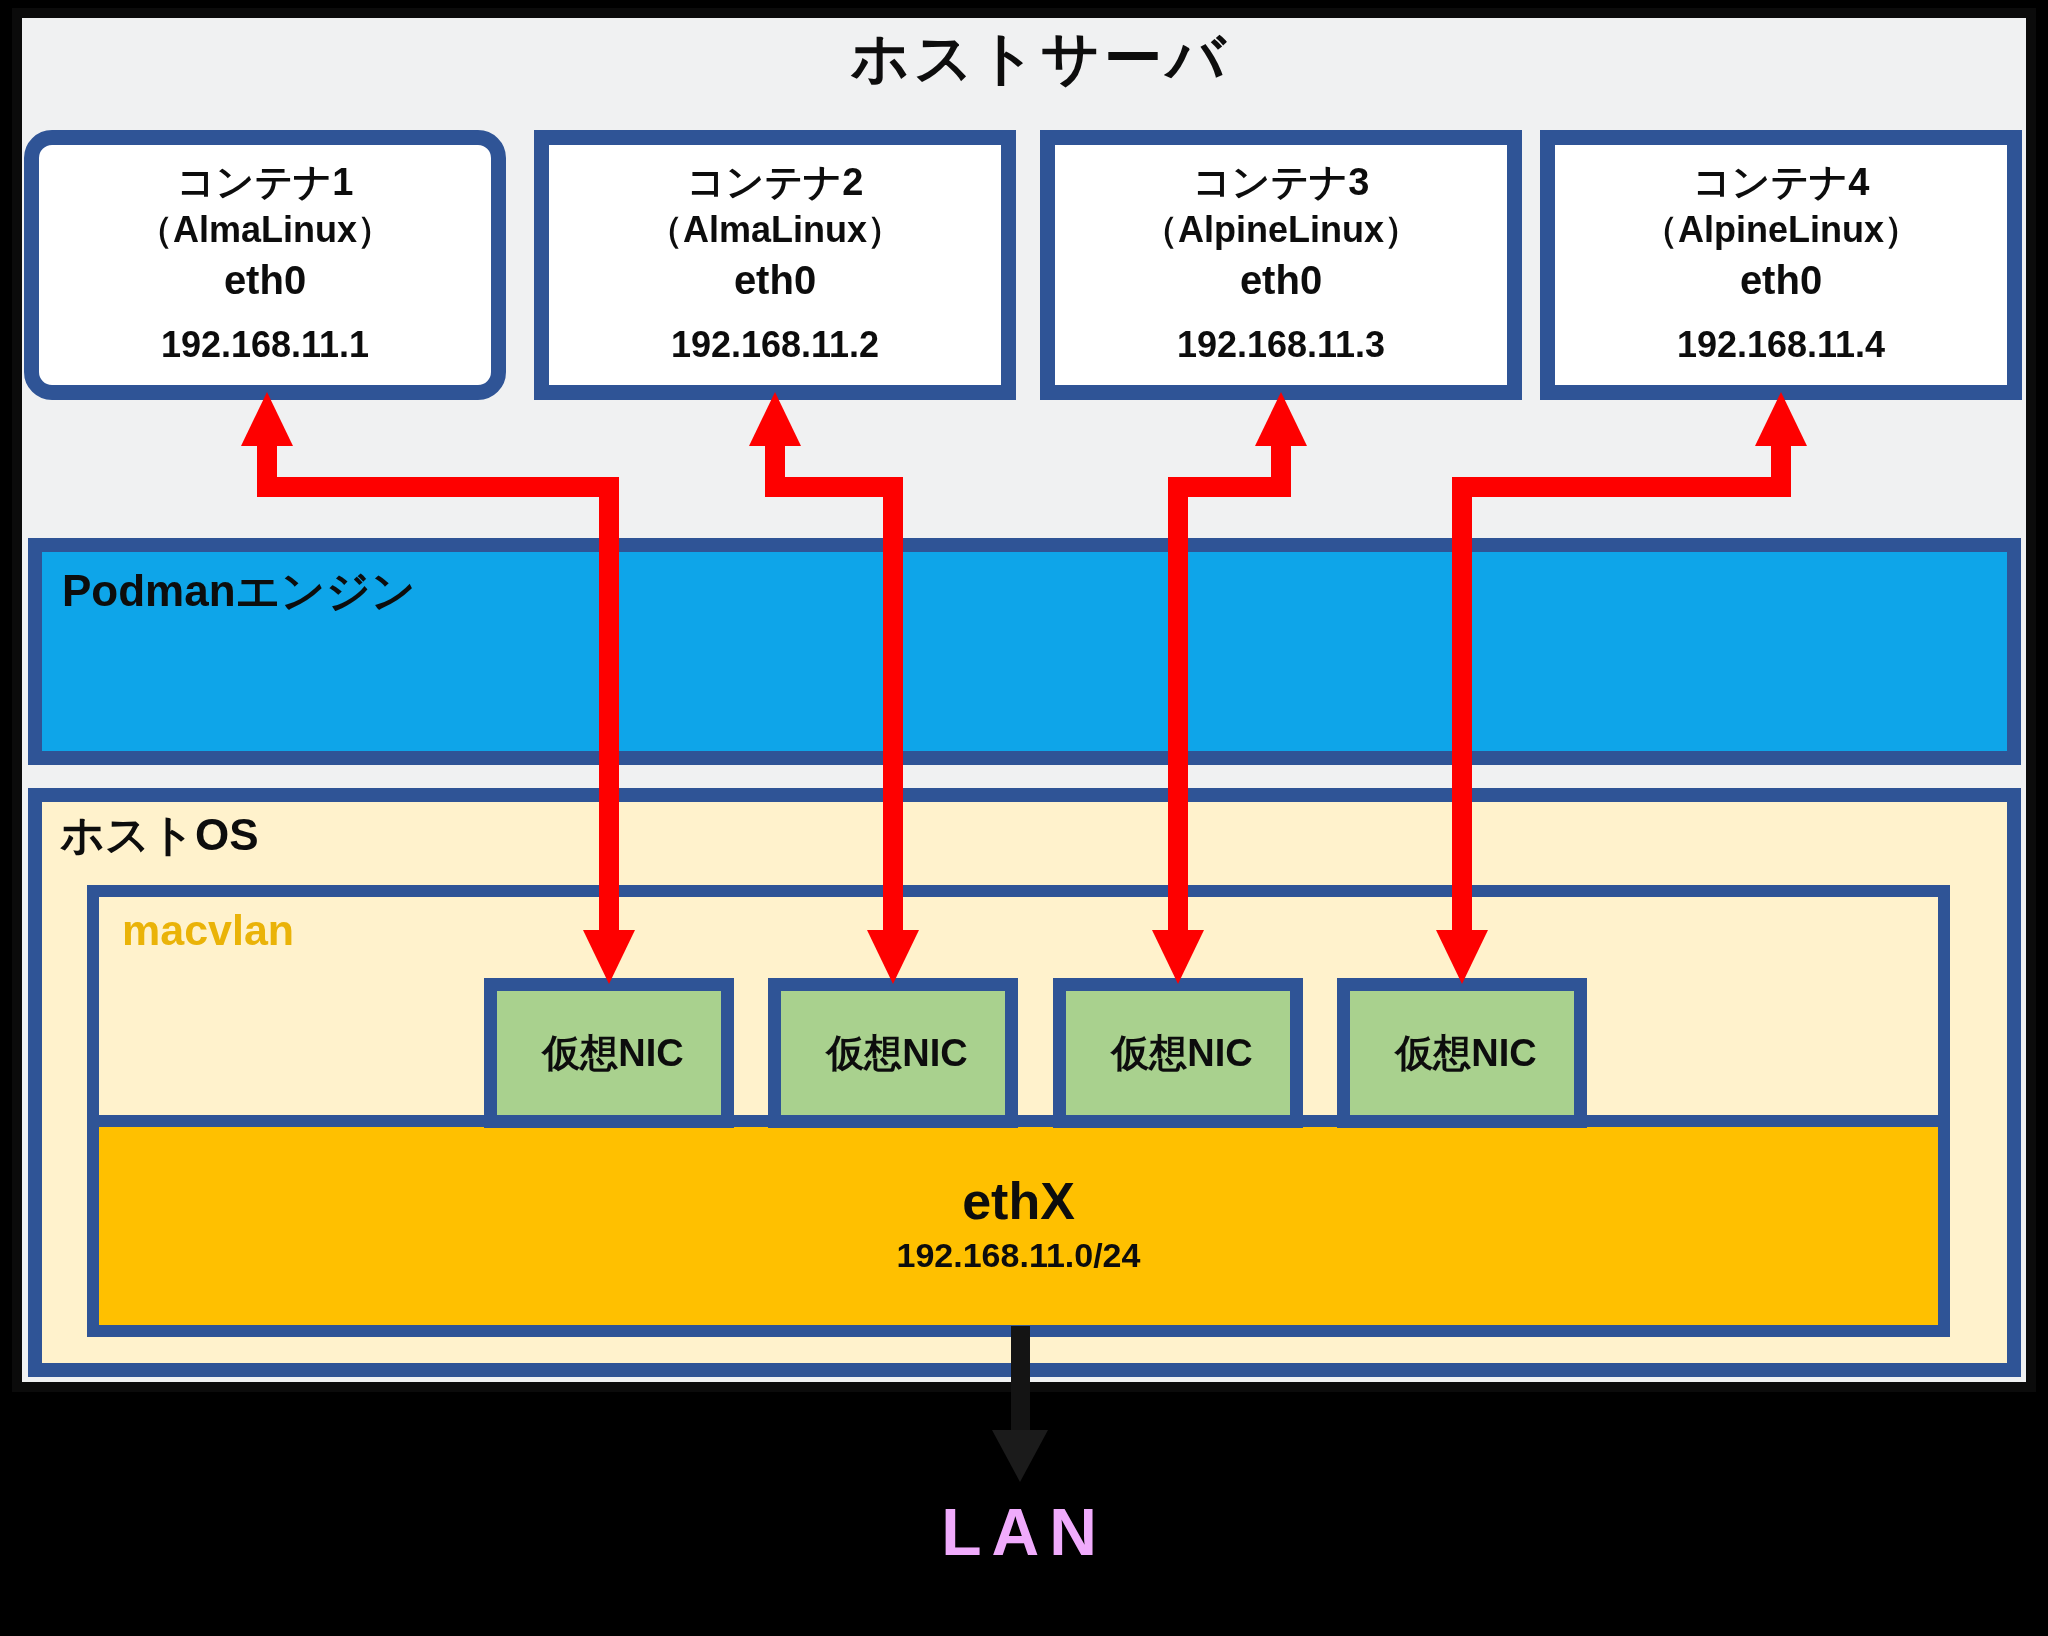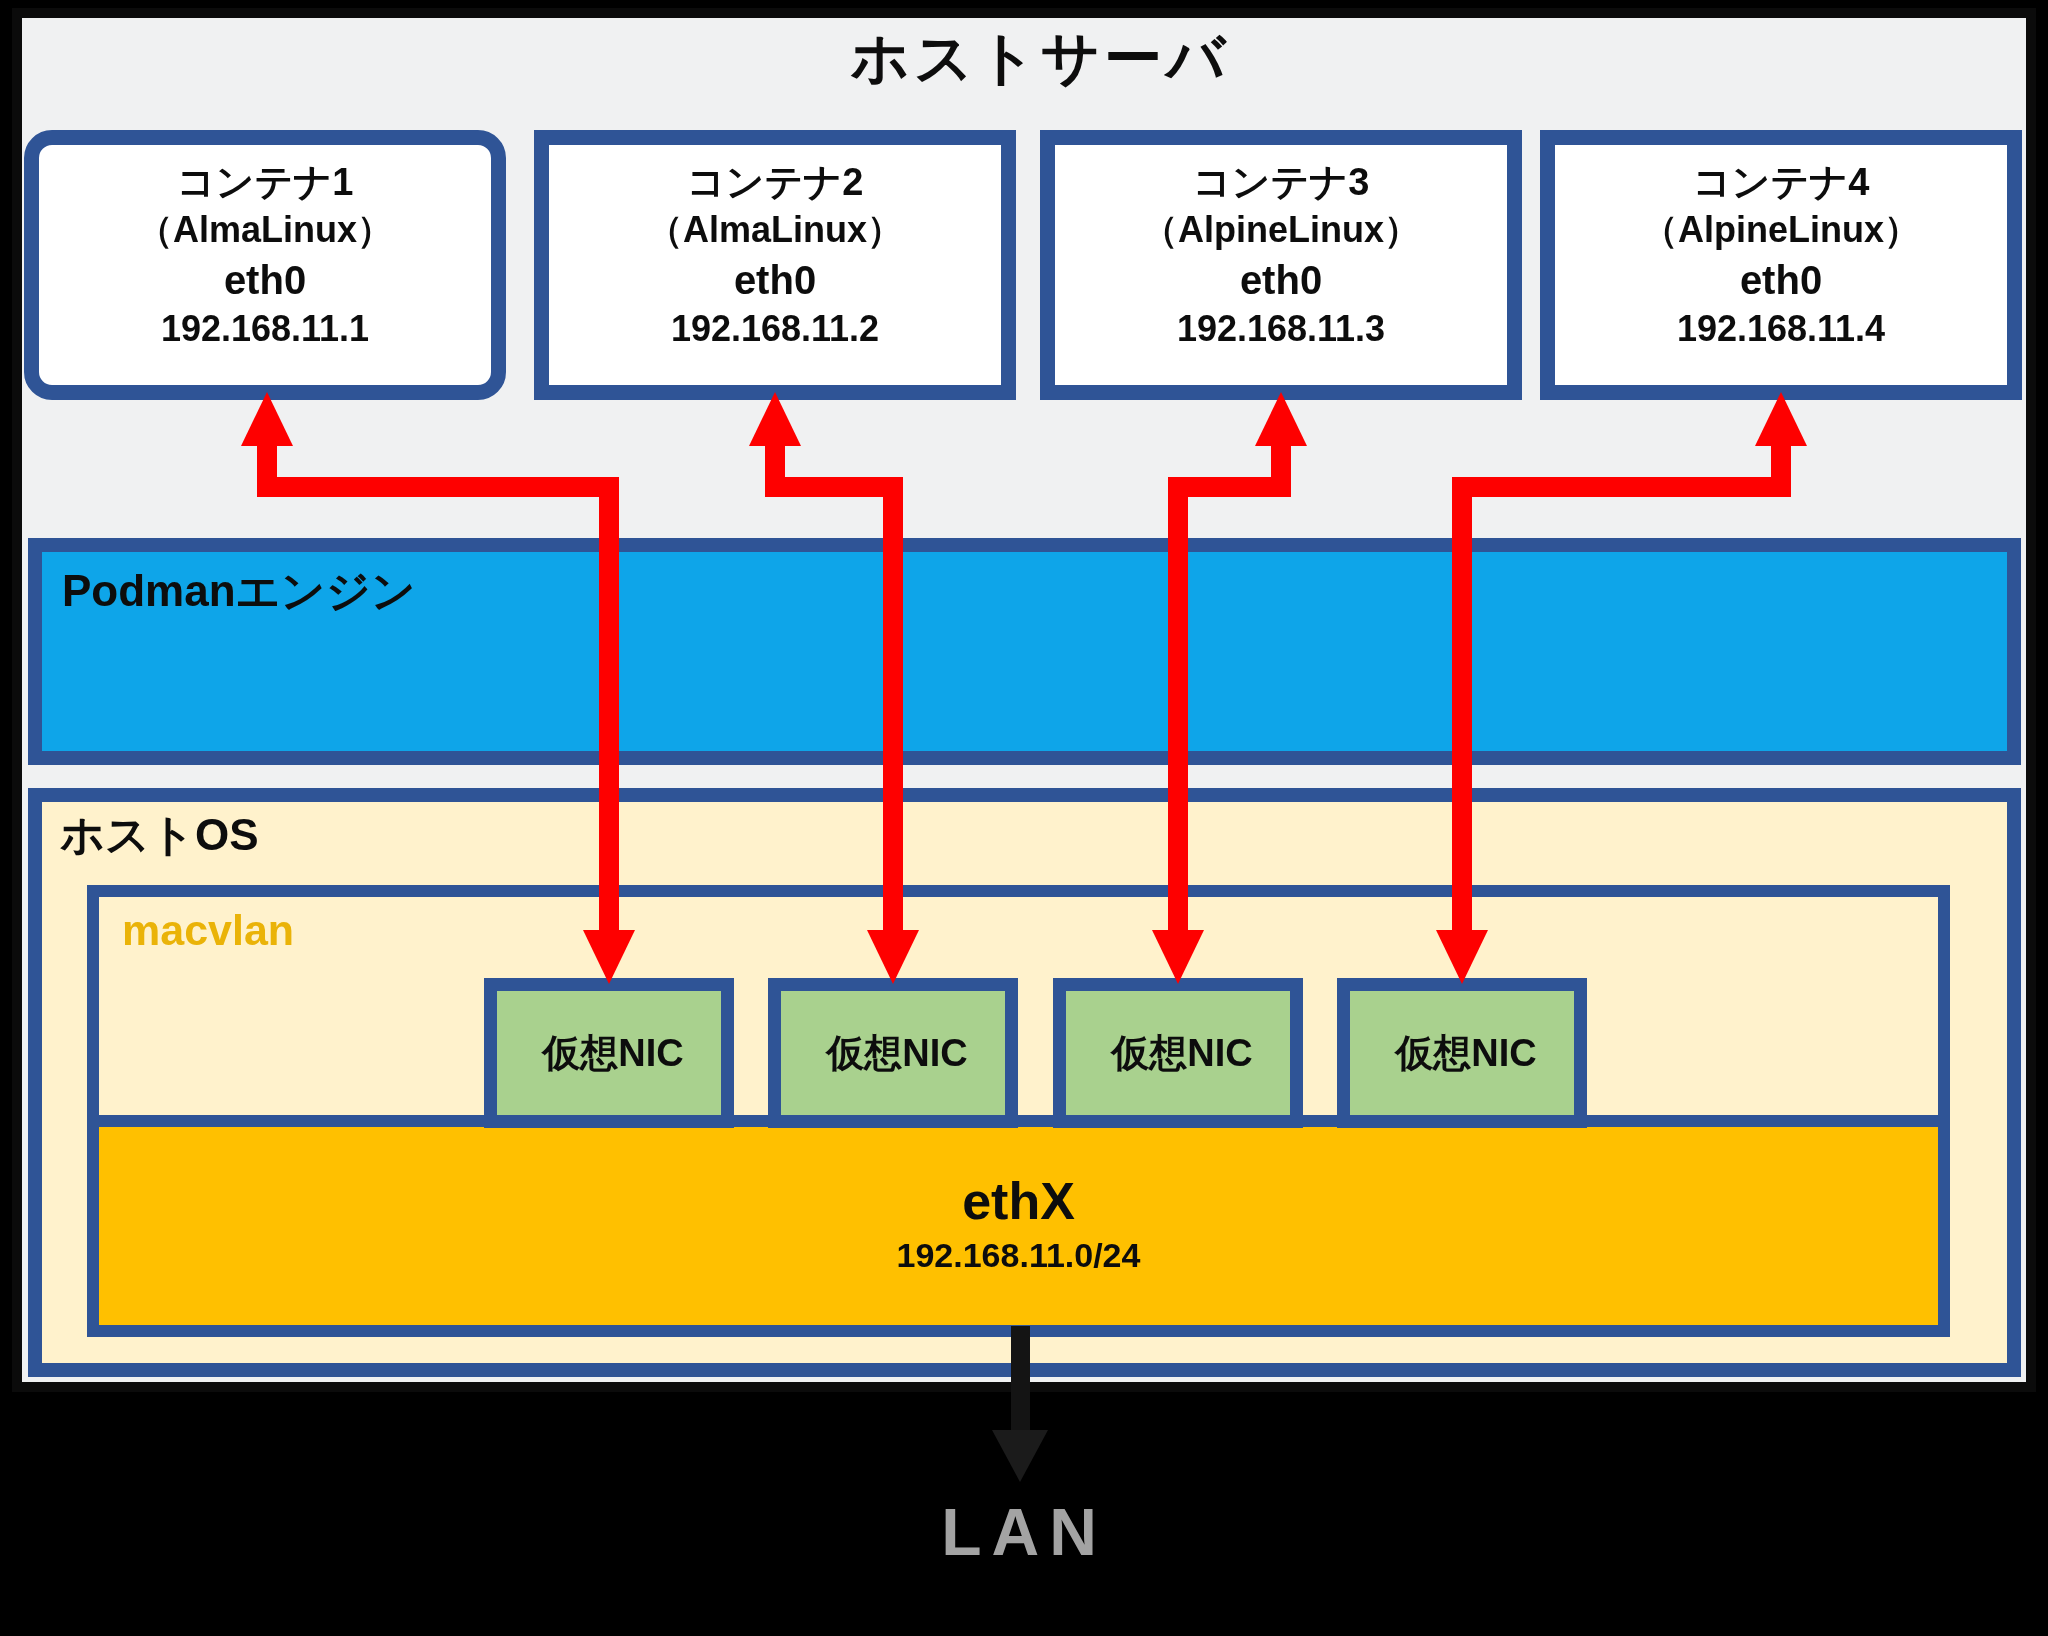--- a/index.html
+++ b/index.html
@@ -27,21 +27,21 @@
   
   .container-box{
     top:130px;width:482px;height:270px;
     background:#ffffff;border:15px solid #2f5496;
     display:flex;flex-direction:column;align-items:center;
     color:#0d0d0d;font-weight:bold;text-align:center;
   }
   .c-name{font-size:38px;line-height:50px;margin-top:12px;}
   .c-os{font-size:36px;line-height:46px;}
   .c-if{font-size:40px;line-height:54px;}
-  .c-ip{font-size:36px;line-height:44px;}
+  .c-ip{font-size:36px;line-height:44px;margin-top:16px;}
   #container-1{left:24px;border-radius:28px;}
   #container-2{left:534px;}
   #container-3{left:1040px;}
   #container-4{left:1540px;}
 
   
   #podman-box{
     left:28px;top:538px;width:1993px;height:227px;
     background:#0ea5e9;border:14px solid #2f5496;
   }
@@ -88,21 +88,21 @@
   #nic-2{left:768px;}
   #nic-3{left:1053px;}
   #nic-4{left:1337px;}
 
   
   #arrow-layer{left:0;top:0;width:2048px;height:1636px;pointer-events:none;}
 
   
   #lan-label{
     left:0;top:1494px;width:2048px;text-align:center;
-    font-size:66px;font-weight:bold;letter-spacing:10px;color:#a3a3a3;
+    font-size:66px;font-weight:bold;letter-spacing:10px;color:#f0abfc;
   }
 </style>
 </head>
 <body>
 
 <div id="stage">
 
   <div id="host-server" class="abs"></div>
 
   <div id="diagram-title" class="abs">ホストサーバ</div>

